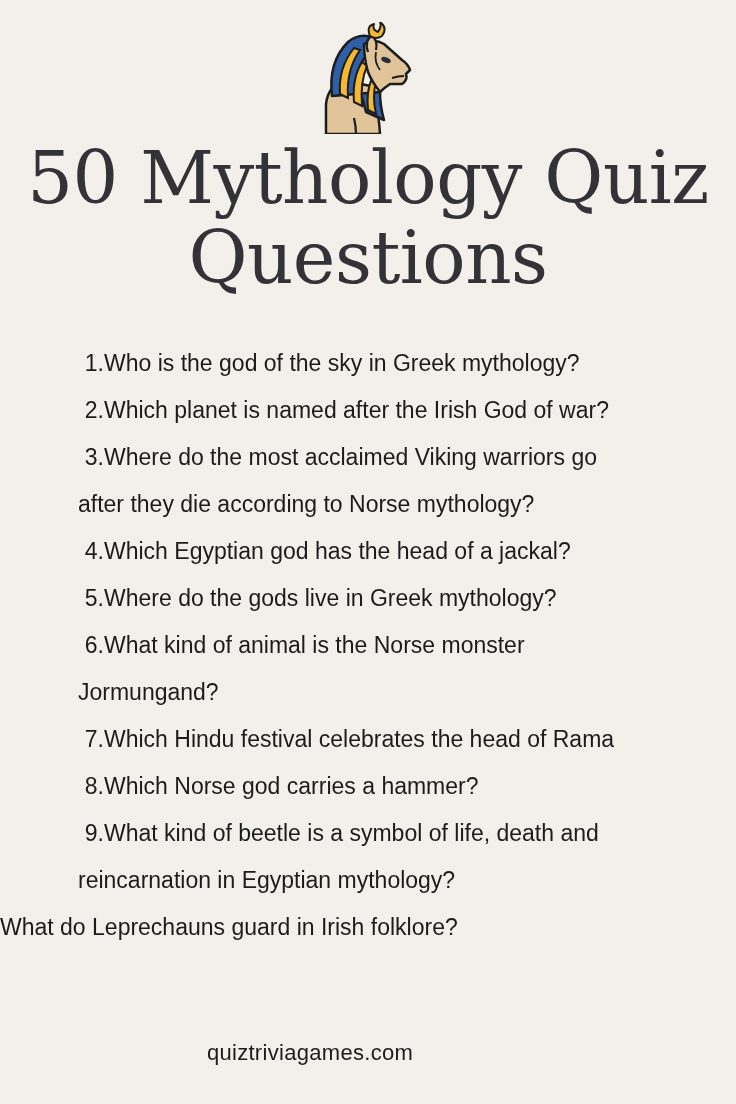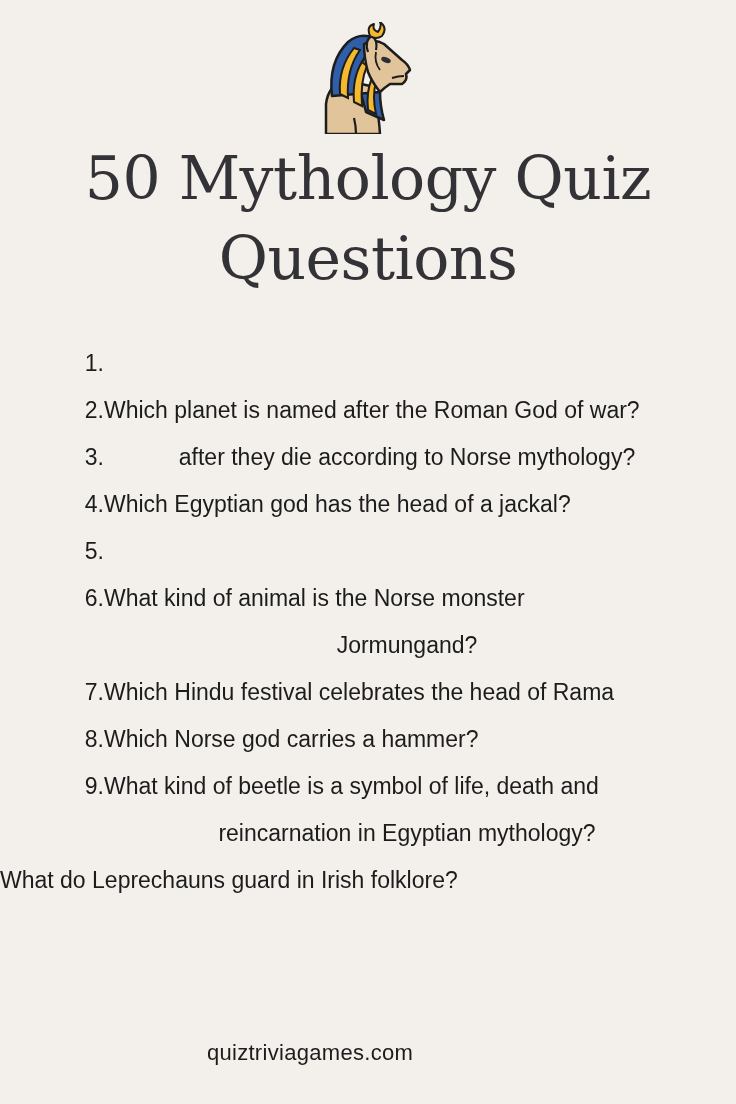--- a/index.html
+++ b/index.html
@@ -22,21 +22,21 @@
       height: 112px;
     }
     .icon-wrap svg { width: 100%; height: 100%; display: block; }
     .title {
       position: absolute;
       left: 0;
       top: 138px;
       width: 736px;
       text-align: center;
       font-family: "DejaVu Serif", "Liberation Serif", serif;
-      font-size: 60px;
+      font-size: 72px;
       line-height: 80px;
       color: #333236;
       letter-spacing: -0.5px;
       margin: 0;
       font-weight: normal;
     }
     .questions {
       position: absolute;
       left: 0;
       top: 340px;
@@ -64,21 +64,20 @@
     .q-text {
       line-height: 47px;
       flex: 1 1 auto;
     }
     .q-text .line {
       display: block;
       white-space: nowrap;
     }
     .q-text .line.cont {
       margin-left: -26px;
-      text-align: center;
     }
     .footer {
       position: absolute;
       left: 0;
       top: 1040px;
       width: 620px;
       text-align: center;
       font-family: "Liberation Sans", "DejaVu Sans", sans-serif;
       font-size: 22px;
       color: #1c1c1c;
@@ -115,41 +114,48 @@
 </div>
 
 <h1 class="title">
   <span>50 Mythology Quiz</span><br>
   <span>Questions</span>
 </h1>
 
 <ol class="questions">
   <li class="q">
     <span class="q-num">1.</span>
+    <span class="q-text">
+      <span class="line">Who is the god of the sky in Greek mythology?</span>
+    </span>
   </li>
   <li class="q">
     <span class="q-num">2.</span>
     <span class="q-text">
-      <span class="line">Which planet is named after the Roman God of war?</span>
+      <span class="line">Which planet is named after the Irish God of war?</span>
     </span>
   </li>
   <li class="q">
     <span class="q-num">3.</span>
     <span class="q-text">
+      <span class="line">Where do the most acclaimed Viking warriors go</span>
       <span class="line cont">after they die according to Norse mythology?</span>
     </span>
   </li>
   <li class="q">
     <span class="q-num">4.</span>
     <span class="q-text">
       <span class="line">Which Egyptian god has the head of a jackal?</span>
     </span>
   </li>
   <li class="q">
     <span class="q-num">5.</span>
+    <span class="q-text">
+      <span class="line">Where do the gods live in Greek mythology?</span>
+    </span>
   </li>
   <li class="q">
     <span class="q-num">6.</span>
     <span class="q-text">
       <span class="line">What kind of animal is the Norse monster</span>
       <span class="line cont">Jormungand?</span>
     </span>
   </li>
   <li class="q">
     <span class="q-num">7.</span>

